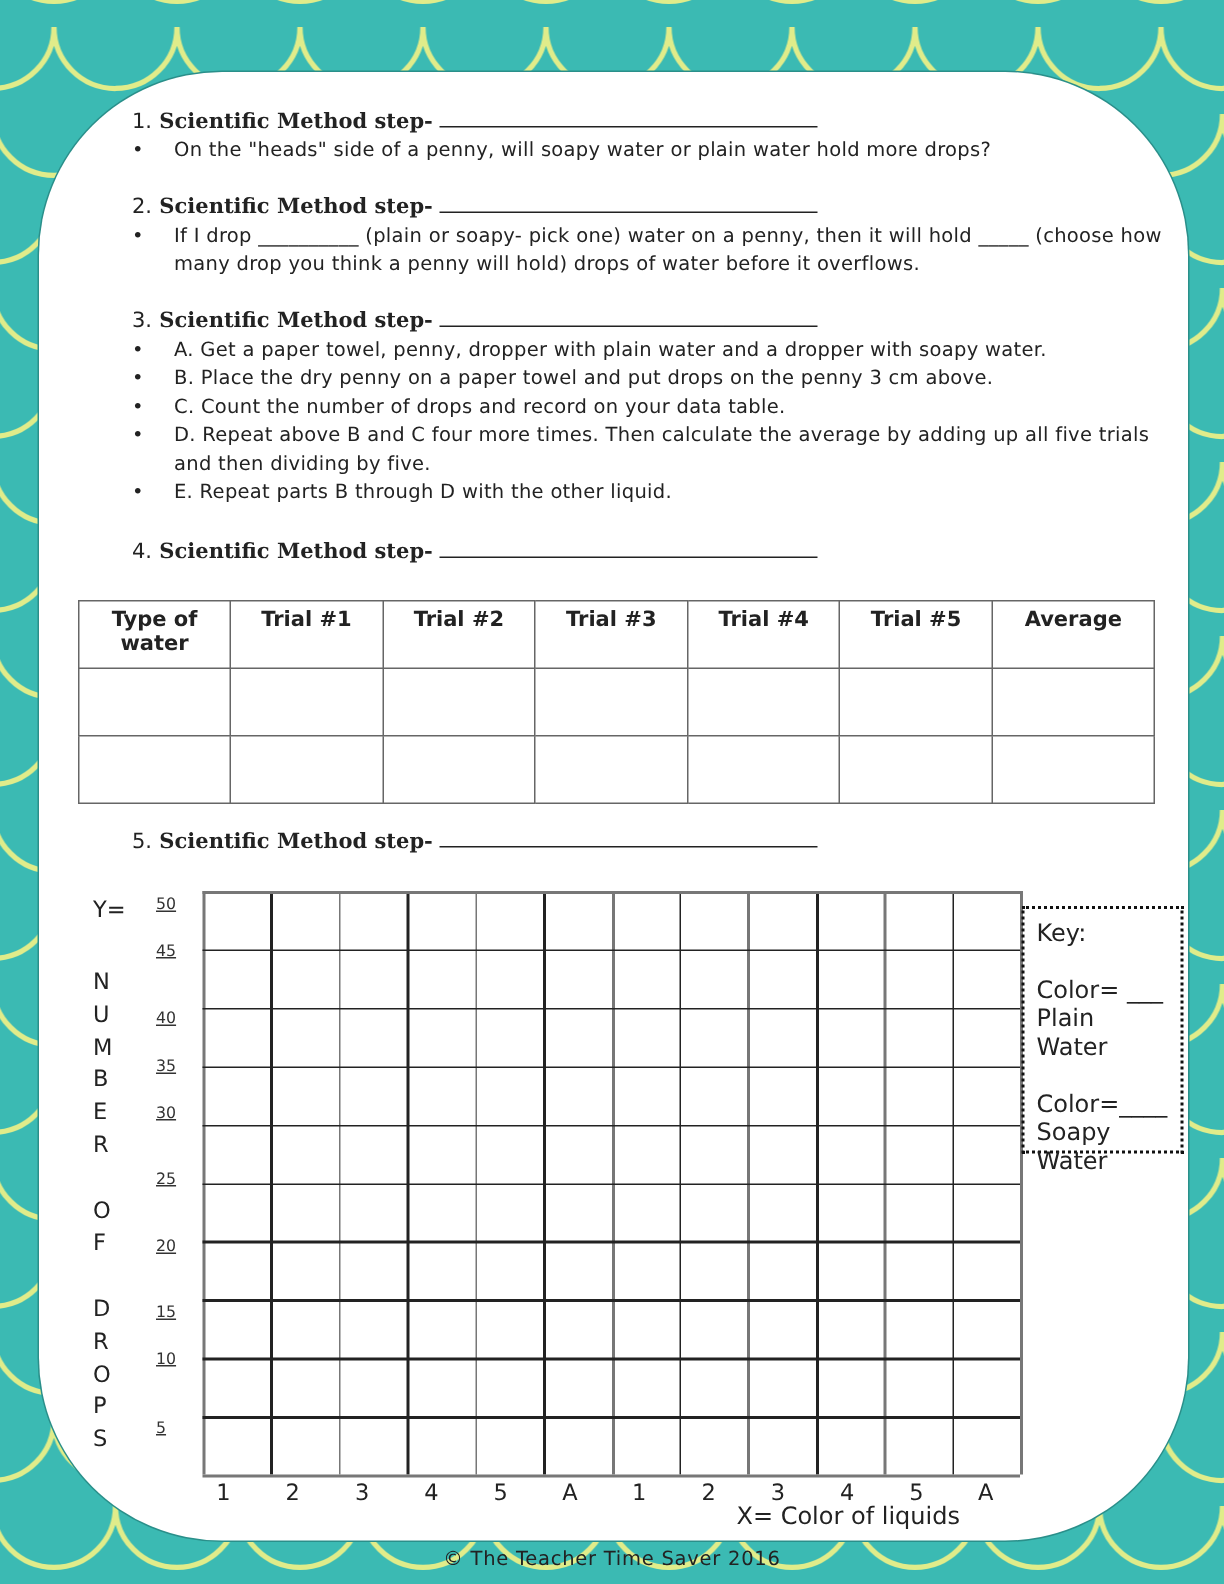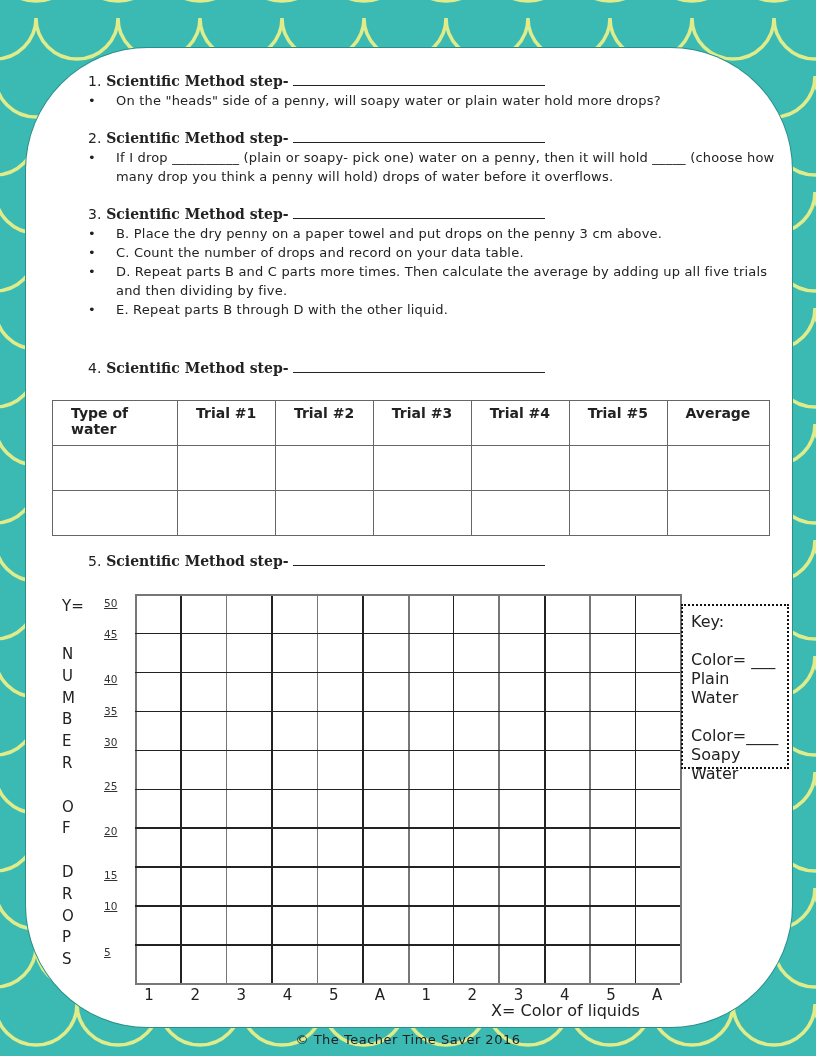--- a/index.html
+++ b/index.html
@@ -20,22 +20,22 @@
   .head .num { font-weight: normal; font-family: "DejaVu Sans", sans-serif; }
   .blank { display: inline-block; border-bottom: 1px solid #222; height: 12px; vertical-align: baseline; }
   ul { margin: 0; padding: 0; list-style: none; }
   li { position: relative; padding-left: 28px; font-size: 13px; line-height: 19px; letter-spacing: 0.2px; }
   li::before { content: "•"; position: absolute; left: 0; }
   table.data {
     position: absolute; left: 52px; top: 400px; width: 718px; border-collapse: collapse;
     font-size: 14px; font-weight: bold;
   }
   table.data td, table.data th {
-    border: 1.5px solid #666; vertical-align: top; text-align: left;
-    padding: 4px 18px; height: 36px;
+    border: 1.5px solid #666; vertical-align: top; text-align: center;
+    padding: 4px 6px; height: 36px;
   }
   table.data tbody td { height: 36px; }
   .graph { position: absolute; left: 135px; top: 594px; width: 545px; height: 389px; }
   .vline, .hline { position: absolute; background: #333; }
   .ylabel-letter { position: absolute; left: 62px; font-size: 15px; width: 20px; text-align: left; }
   .ytick { position: absolute; left: 104px; font-size: 10.5px; color: #333; text-decoration: underline; }
   .xtick { position: absolute; top: 986px; font-size: 15px; width: 20px; text-align: center; }
   .key {
     position: absolute; left: 681px; top: 604px; width: 108px; height: 165px;
     border: 2px dotted #111; box-sizing: border-box; padding: 6px 8px; font-size: 16px; line-height: 19px;
@@ -69,23 +69,24 @@
 <div class="sec" style="top:129px; width:696px">
   <div class="head"><span class="num">2.</span> <span>Scientific Method step-</span> <span class="blank" style="width:252px"></span></div>
   <ul>
       <li>If I drop __________ (plain or soapy- pick one) water on a penny, then it will hold  _____ (choose how many drop you think a penny will hold) drops of water before it overflows.</li>
     </ul>
 </div>
 
 <div class="sec" style="top:205px; width:696px">
   <div class="head"><span class="num">3.</span> <span>Scientific Method step-</span> <span class="blank" style="width:252px"></span></div>
   <ul>
+    <li>A. Get a paper towel, penny, dropper with plain water and a dropper with soapy water.</li>
     <li>B. Place the dry penny on a paper towel and put drops on the penny 3 cm above.</li>
     <li>C. Count the number of drops and record on your data table.</li>
-    <li>D. Repeat parts B and C parts more times. Then calculate the average by adding up all five trials and then dividing by five.</li>
+    <li>D. Repeat above B and C four more times. Then calculate the average by adding up all five trials and then dividing by five.</li>
     <li>E. Repeat parts B through D with the other liquid.</li>
   </ul>
 </div>
 
 <div class="sec" style="top:359px">
   <div class="head"><span class="num">4.</span> <span>Scientific Method step-</span> <span class="blank" style="width:252px"></span></div>
 </div>
 
 <table class="data">
   <thead>

